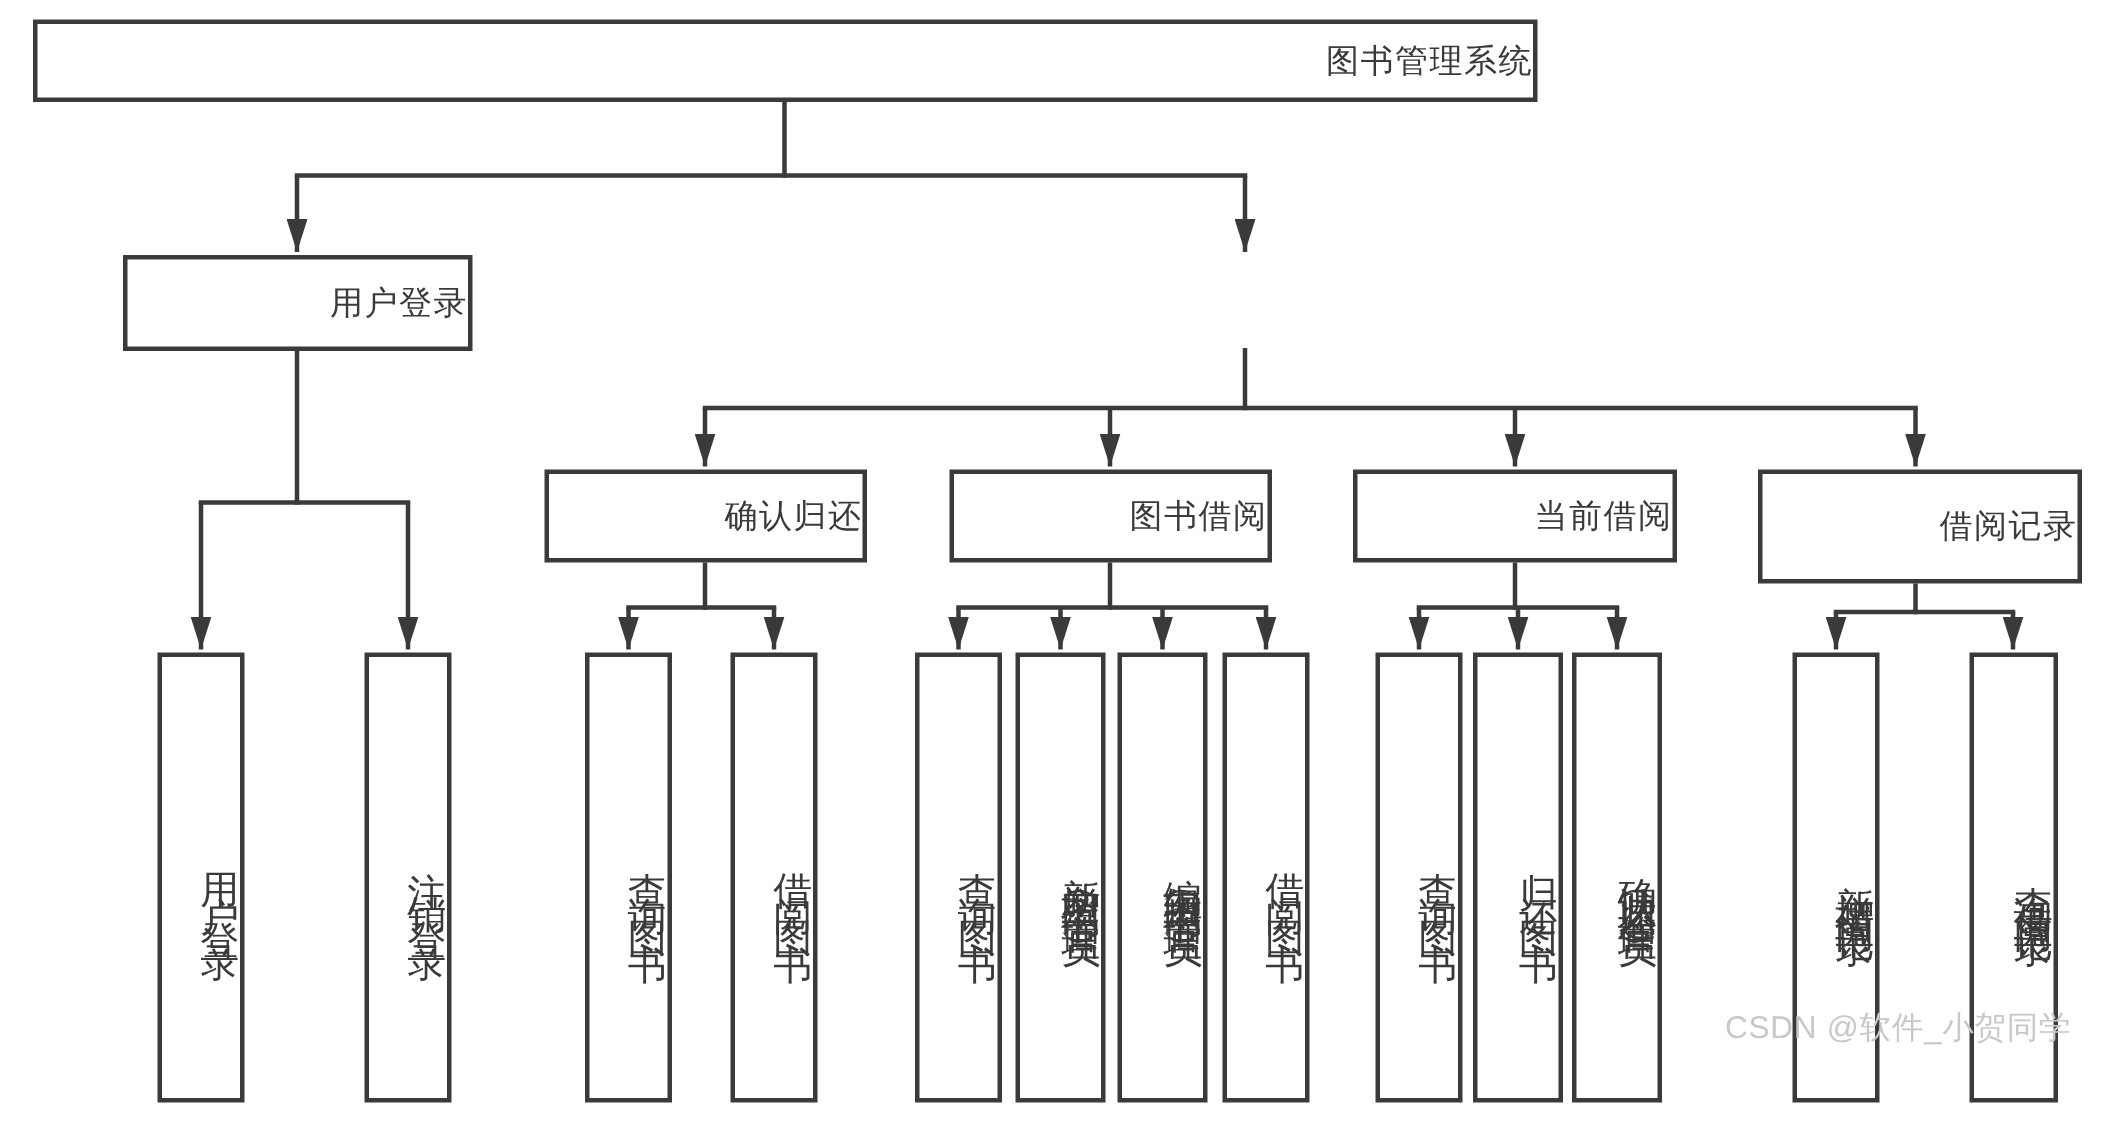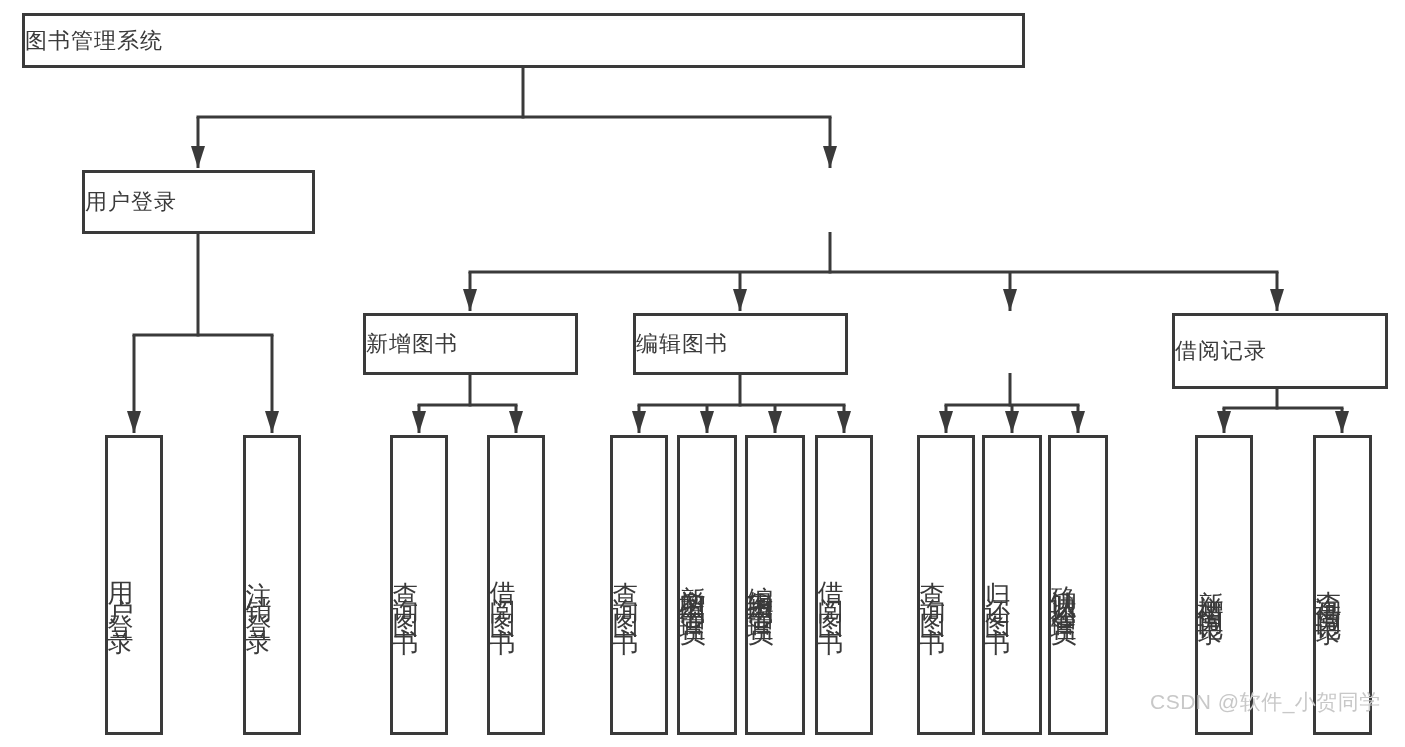--- a/index.html
+++ b/index.html
@@ -21,41 +21,41 @@
     top: 0;
     pointer-events: none;
   }
   .node {
     position: absolute;
     box-sizing: border-box;
     border: 3px solid #3a3a3a;
     background: #ffffff;
     display: flex;
     align-items: center;
-    justify-content: flex-start;
+    justify-content: flex-end;
     color: #3a3a3a;
   }
   .hlabel {
     font-size: 22px;
     letter-spacing: 1px;
     white-space: nowrap;
     color: #3a3a3a;
   }
   .leaf .v {
     writing-mode: vertical-lr;
     text-orientation: mixed;
     font-size: 26px;
     line-height: 1;
     color: #3a3a3a;
     white-space: nowrap;
   }
   #watermark {
     position: absolute;
     left: 1150px;
-    top: 688px;
+    top: 671px;
     font-size: 21px;
     color: #c8c8c8;
     letter-spacing: 0.5px;
     white-space: nowrap;
   }
 </style>
 </head>
 <body>
 
 <div id="canvas">
@@ -112,24 +112,27 @@
 
   <div class="node" style="left:22px;top:13px;width:1003px;height:55px">
     <span class="hlabel">图书管理系统</span>
   </div>
 
   <div class="node" style="left:82px;top:170px;width:233px;height:64px">
     <span class="hlabel">用户登录</span>
   </div>
 
   <div class="node" style="left:363px;top:313px;width:215px;height:62px">
-    <span class="hlabel">新增图书</span>
+    <span class="hlabel">确认归还</span>
   </div>
   <div class="node" style="left:633px;top:313px;width:215px;height:62px">
-    <span class="hlabel">编辑图书</span>
+    <span class="hlabel">图书借阅</span>
+  </div>
+  <div class="node" style="left:902px;top:313px;width:216px;height:62px">
+    <span class="hlabel">当前借阅</span>
   </div>
   <div class="node" style="left:1172px;top:313px;width:216px;height:76px">
     <span class="hlabel">借阅记录</span>
   </div>
 
   <div class="node leaf" style="left:105px;top:435px;width:58px;height:300px">
     <span class="v" style="letter-spacing: 16px; margin-top: 16px;">用户登录</span>
   </div>
   <div class="node leaf" style="left:243px;top:435px;width:58px;height:300px">
     <span class="v" style="letter-spacing: 16px; margin-top: 16px;">注销登录</span>

